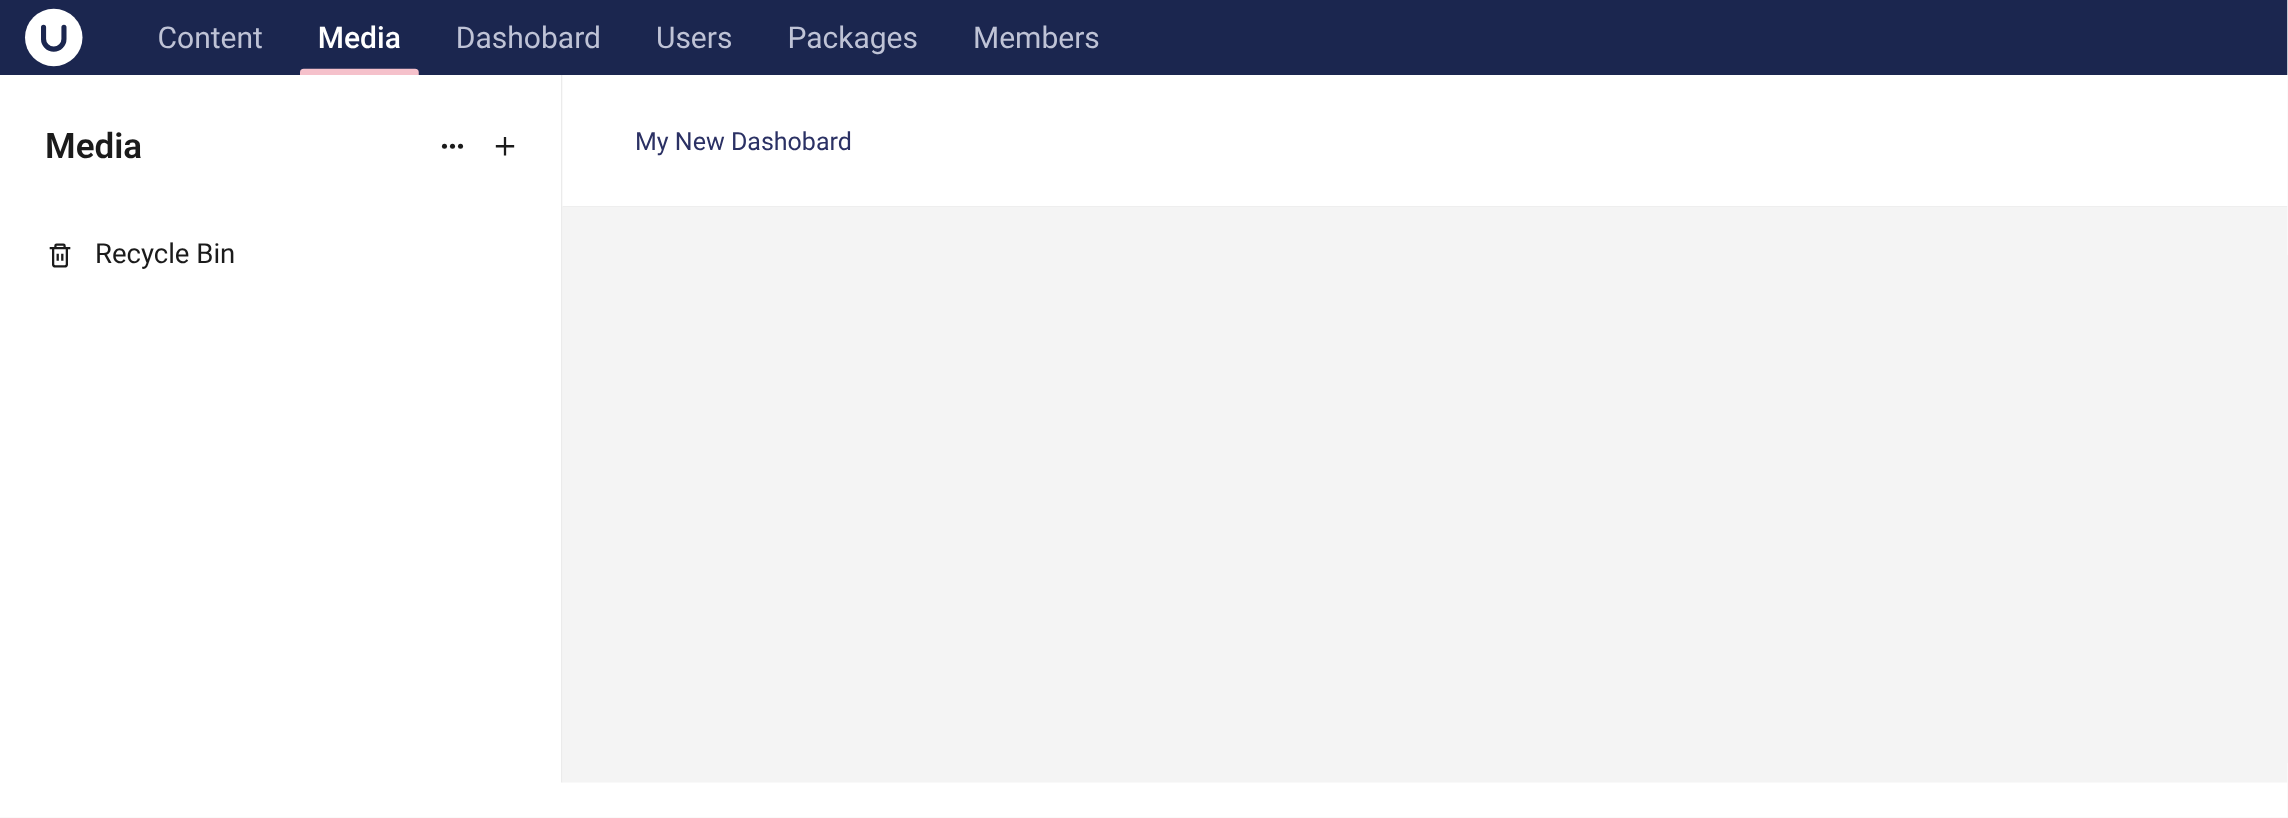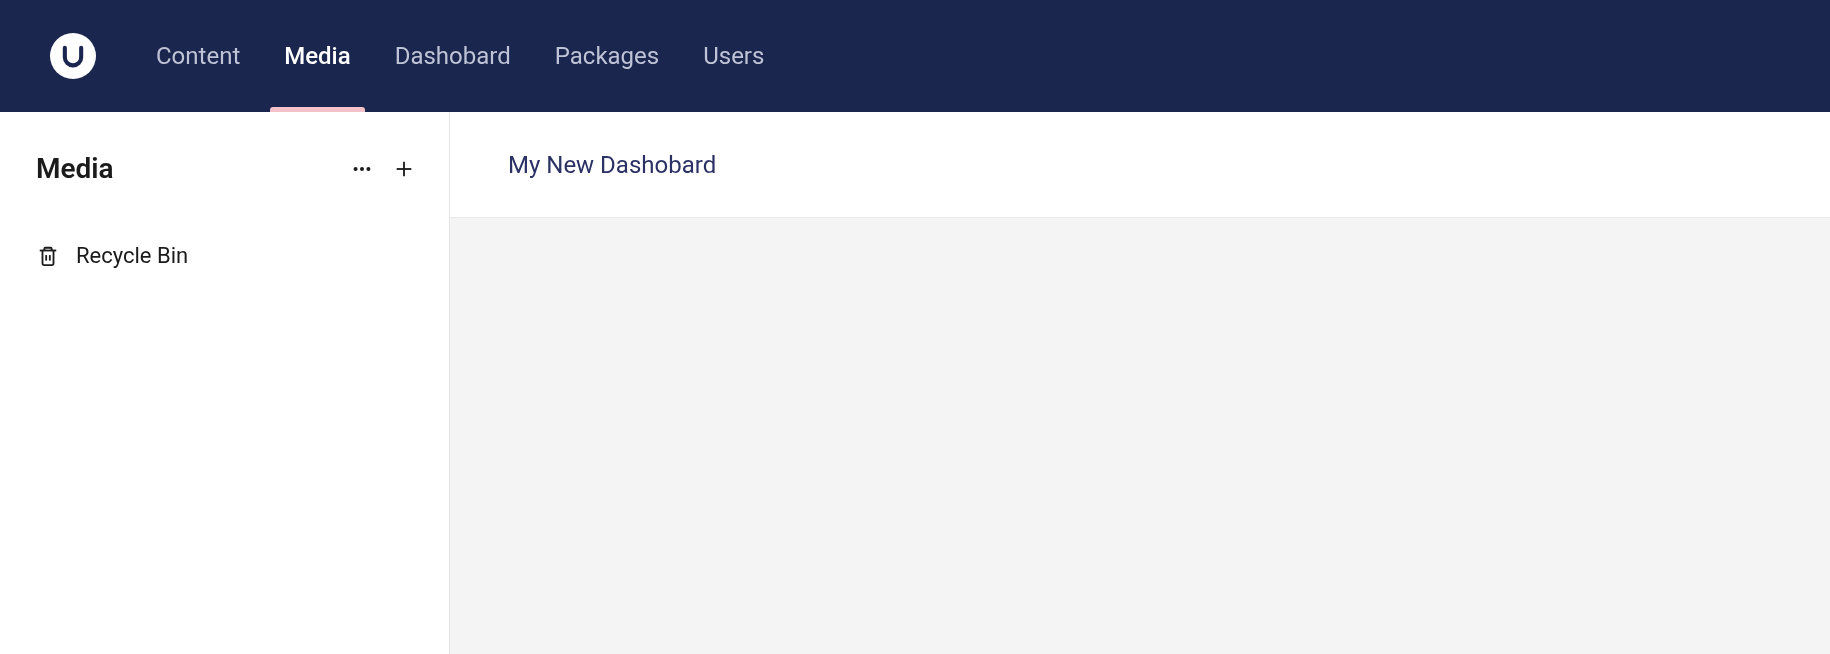--- a/index.html
+++ b/index.html
@@ -9,24 +9,24 @@
   }
   body {
     font-family: -apple-system, BlinkMacSystemFont, "Segoe UI", Roboto, "Helvetica Neue", Arial, sans-serif;
     width: 1830px;
     height: 654px;
     overflow: hidden;
     background: #ffffff;
   }
   .topbar {
     background: #1b264f;
-    height: 112px;
-    display: flex;
-    align-items: center;
-    padding-left: 50px;
+    height: 60px;
+    display: flex;
+    align-items: center;
+    padding-left: 20px;
     position: relative;
   }
   .logo {
     width: 46px;
     height: 46px;
     border-radius: 50%;
     background: #ffffff;
     display: flex;
     align-items: center;
     justify-content: center;
@@ -131,21 +131,21 @@
   .main-header {
     background: #ffffff;
     border-bottom: 1px solid #e9e9e9;
     height: 106px;
     display: flex;
     align-items: center;
     padding-left: 58px;
   }
   .tab {
     color: #2b3164;
-    font-size: 24px;
+    font-size: 20px;
     cursor: pointer;
   }
   .main-body {
     flex: 1;
     background: #f4f4f4;
   }
 </style>
 </head>
 <body>
 
@@ -159,24 +159,27 @@
     <div class="nav-item">
         <span>Content</span>
       </div>
     <div class="nav-item active">
         <span>Media</span>
       </div>
     <div class="nav-item">
         <span>Dashobard</span>
       </div>
     <div class="nav-item">
+        <span>Users</span>
+      </div>
+    <div class="nav-item">
         <span>Packages</span>
       </div>
     <div class="nav-item">
-        <span>Users</span>
+        <span>Members</span>
       </div>
   </nav>
 </div>
 
 <div class="layout">
   <aside class="sidebar">
     <div class="sidebar-header">
       <div class="sidebar-title">Media</div>
       <div class="sidebar-actions">
         <div class="icon-btn">

